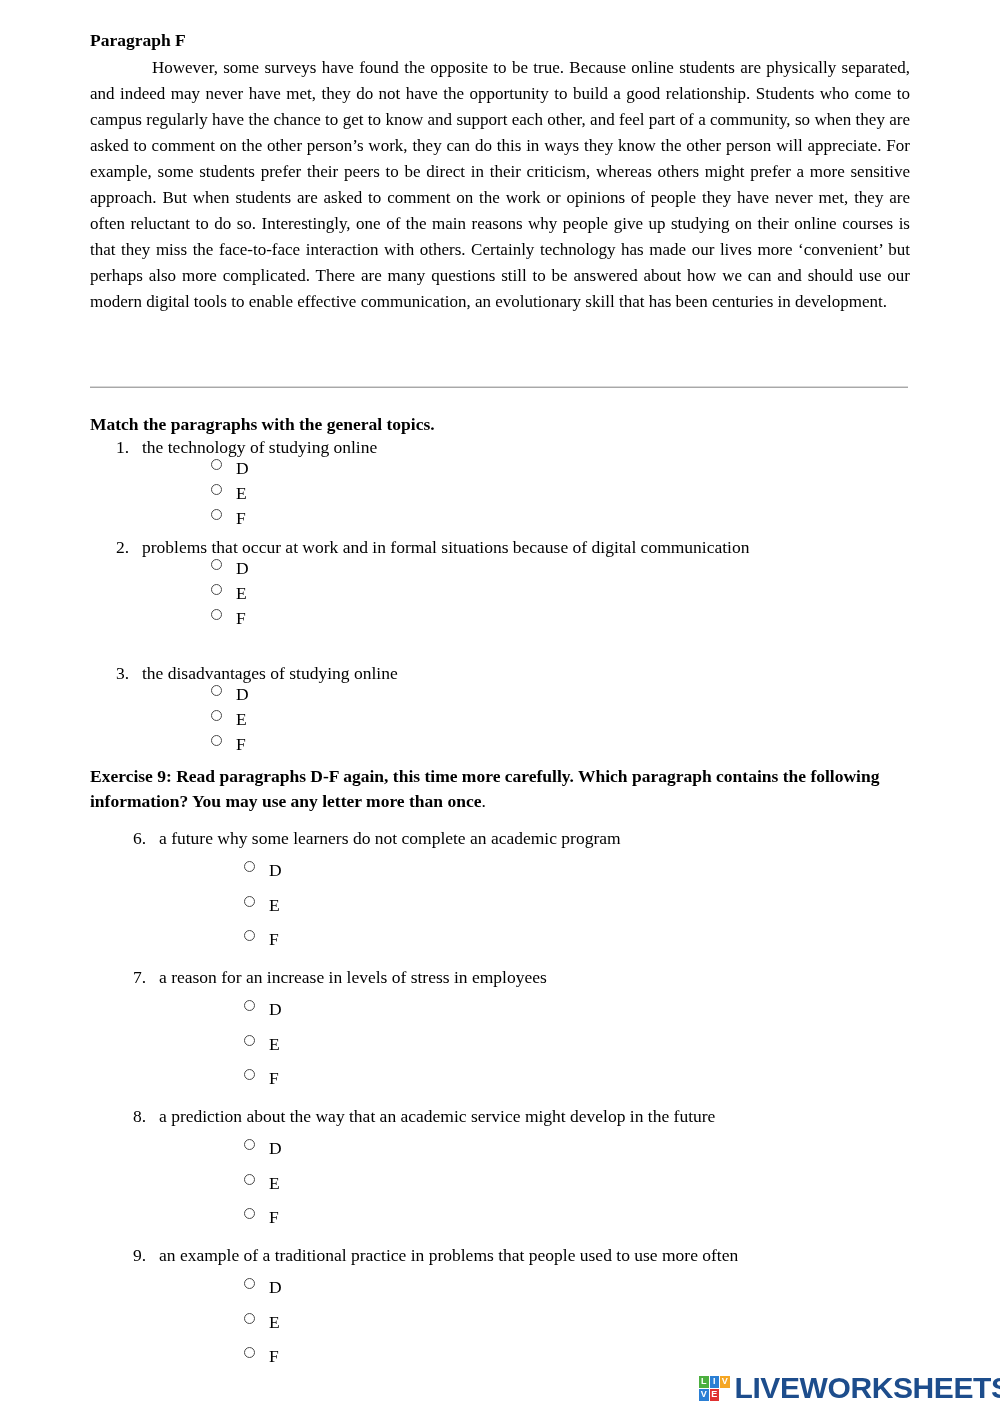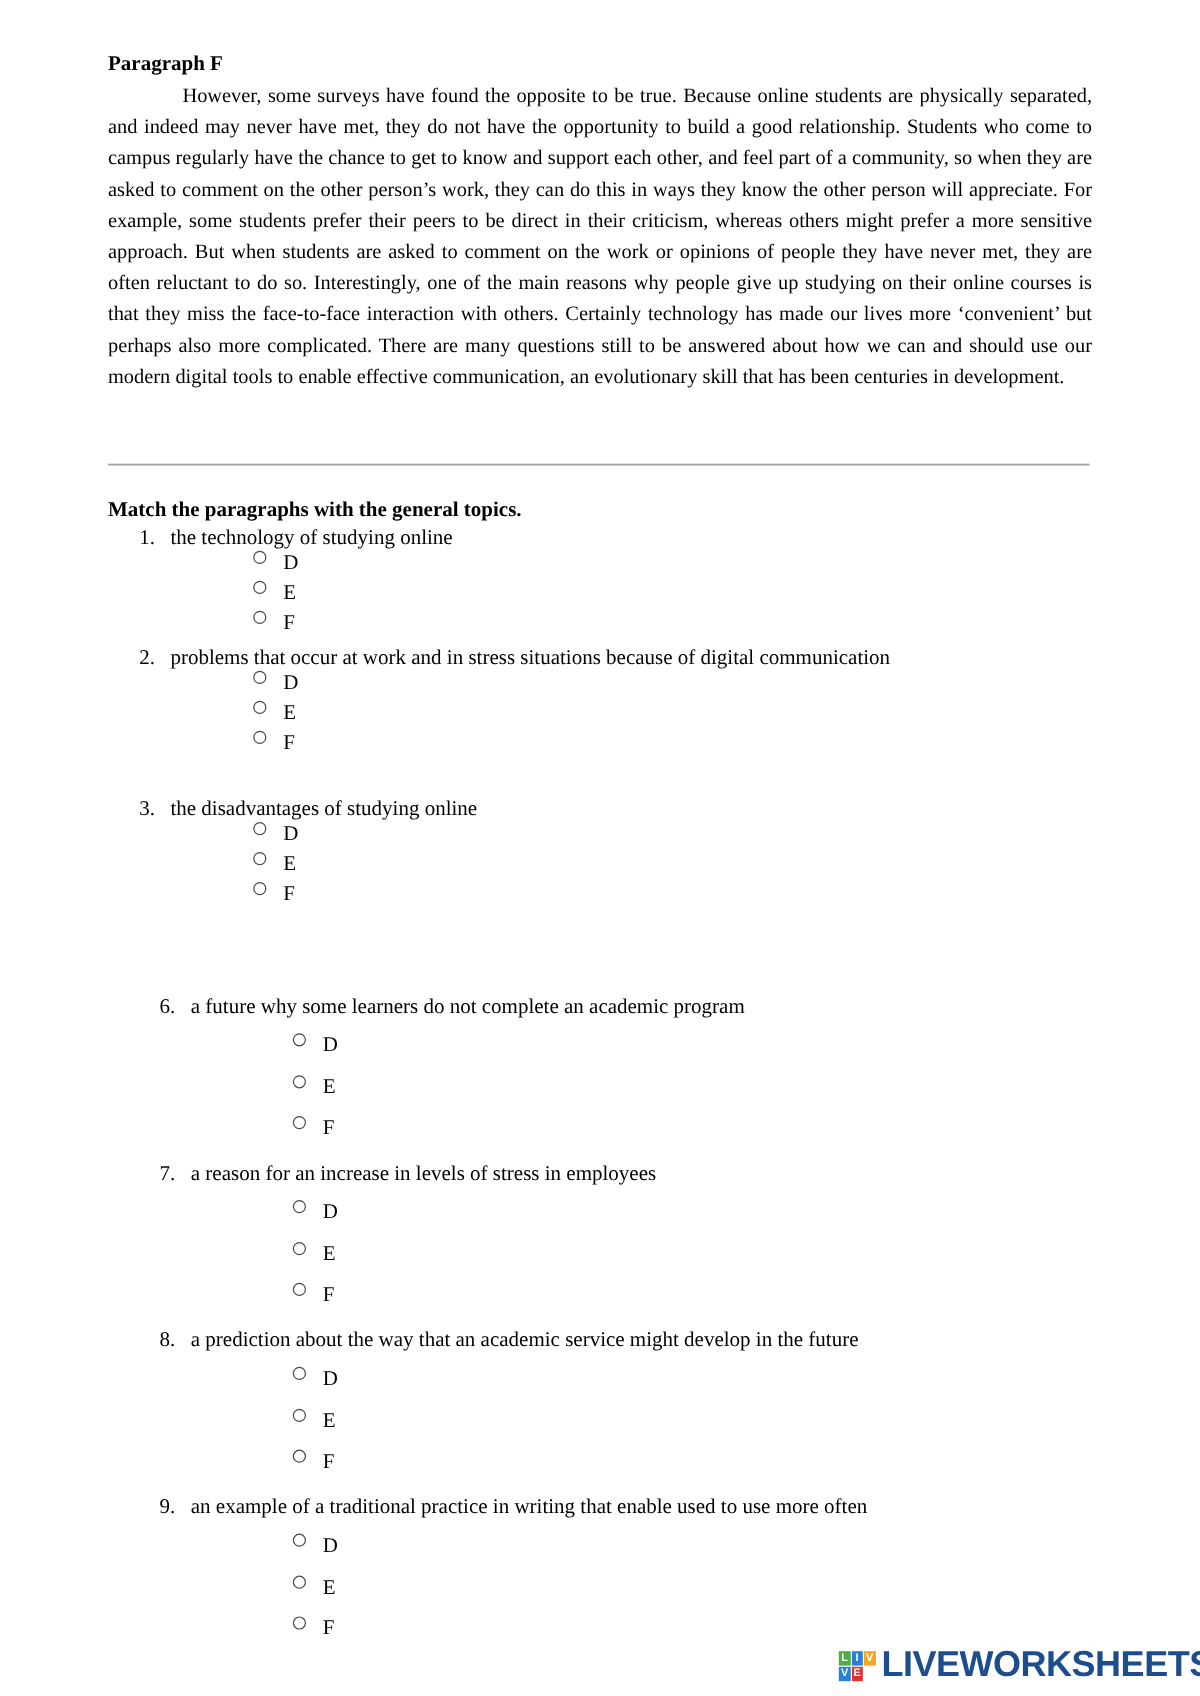--- a/index.html
+++ b/index.html
@@ -27,21 +27,21 @@
   .passage {
     position: absolute;
     left: 90px;
     top: 22px;
     width: 820px;
   }
   .para-heading {
     font-weight: bold;
     font-size: 17.5px;
     line-height: 1.45;
-    margin: 18px 0 2px 0;
+    margin: 6px 0 2px 0;
   }
   .para-body {
     font-size: 17px;
     line-height: 1.53;
     text-align: justify;
     text-indent: 62px;
     margin: 0;
     hyphens: none;
   }
 
@@ -183,21 +183,21 @@
       <li class="option">
         <span class="opt-marker"></span>
         <span class="opt-label">F</span>
       </li>
     </ul>
   </div>
 
   <div class="qblock sec1" id="q2" style="left:116px; top:537px;">
     <div class="qline">
       <span class="qnum">2.</span>
-      <span class="qtext">problems that occur at work and in stress situations because of digital communication</span>
+      <span class="qtext">problems that occur at work and in formal situations because of digital communication</span>
     </div>
     <ul class="options">
       <li class="option">
         <span class="opt-marker"></span>
         <span class="opt-label">D</span>
       </li>
       <li class="option">
         <span class="opt-marker"></span>
         <span class="opt-label">E</span>
       </li>
@@ -222,20 +222,21 @@
         <span class="opt-marker"></span>
         <span class="opt-label">E</span>
       </li>
       <li class="option">
         <span class="opt-marker"></span>
         <span class="opt-label">F</span>
       </li>
     </ul>
   </div>
 
+  <div class="section-heading" id="heading-ex9"><span>Exercise 9: Read paragraphs D-F again, this time more carefully. Which paragraph contains the following information? You may use any letter more than once</span><span class="heading-tail">.</span></div>
 
   <div class="qblock sec2" id="q6" style="left:133px; top:828px;">
     <div class="qline">
       <span class="qnum">6.</span>
       <span class="qtext">a future why some learners do not complete an academic program</span>
     </div>
     <ul class="options">
       <li class="option">
         <span class="opt-marker"></span>
         <span class="opt-label">D</span>
@@ -289,21 +290,21 @@
       <li class="option">
         <span class="opt-marker"></span>
         <span class="opt-label">F</span>
       </li>
     </ul>
   </div>
 
   <div class="qblock sec2" id="q9" style="left:133px; top:1245px;">
     <div class="qline">
       <span class="qnum">9.</span>
-      <span class="qtext">an example of a traditional practice in writing that enable used to use more often</span>
+      <span class="qtext">an example of a traditional practice in problems that people used to use more often</span>
     </div>
     <ul class="options">
       <li class="option">
         <span class="opt-marker"></span>
         <span class="opt-label">D</span>
       </li>
       <li class="option">
         <span class="opt-marker"></span>
         <span class="opt-label">E</span>
       </li>

